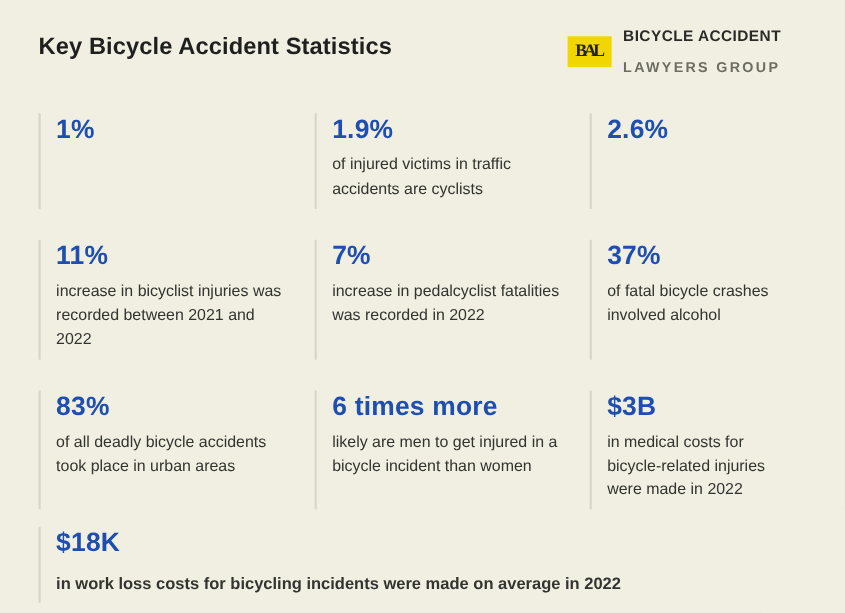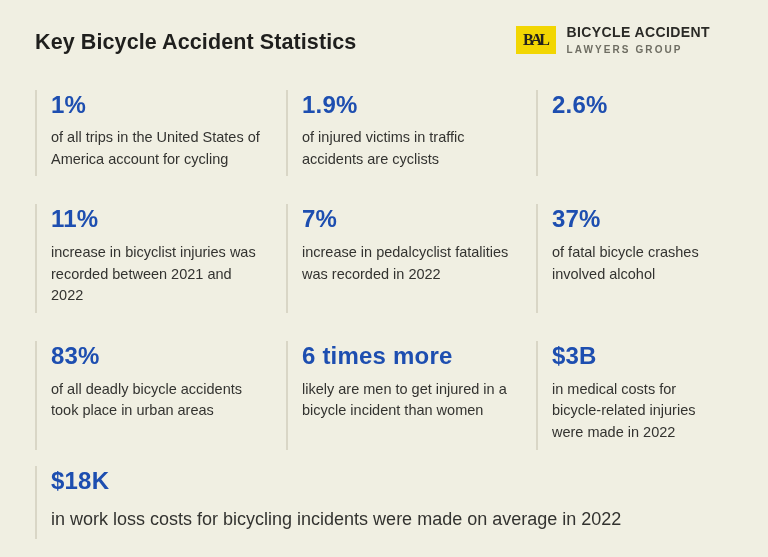--- a/index.html
+++ b/index.html
@@ -53,25 +53,25 @@
     box-sizing: border-box;
   }
   .logo-text { line-height: 1.15; }
   .logo-name {
     font-size: 14px;
     font-weight: 800;
     letter-spacing: 0.4px;
     color: #2a2a26;
   }
   .logo-sub {
-    font-size: 10px;
+    font-size: 13px;
     font-weight: 600;
     letter-spacing: 2.1px;
     color: #6e6d62;
-    margin-top: 4px;
+    margin-top: 14px;
   }
   
   .grid {
     margin-top: 34px;
     display: grid;
     grid-template-columns: 251px 250px 1fr;
     row-gap: 28px;
   }
   .cell {
     border-left: 2px solid #d9d6c6;
@@ -92,21 +92,22 @@
     color: #333330;
     max-width: 215px;
   }
   
   .wide-row {
     margin-top: 16px;
   }
   .wide-row .stat-desc {
     max-width: none;
     margin-top: 12px;
-    font-size: 18px;
+    font-size: 15px;
+    font-weight: bold;
   }
 </style>
 </head>
 <body>
 
 <div class="page">
 
   <div class="header">
     <h1 class="page-title">Key Bicycle Accident Statistics</h1>
     <div class="logo">
@@ -114,21 +115,20 @@
       <div class="logo-text">
         <div class="logo-name">BICYCLE ACCIDENT</div>
         <div class="logo-sub">LAWYERS GROUP</div>
       </div>
     </div>
   </div>
 
   <div class="grid">
     <div class="cell">
       <div class="stat-value">1%</div>
-      <div class="stat-desc">of all trips in the United States of America account for cycling</div>
     </div>
     <div class="cell">
       <div class="stat-value">1.9%</div>
       <div class="stat-desc">of injured victims in traffic accidents are cyclists</div>
     </div>
     <div class="cell">
       <div class="stat-value">2.6%</div>
     </div>
     <div class="cell">
       <div class="stat-value">11%</div>

